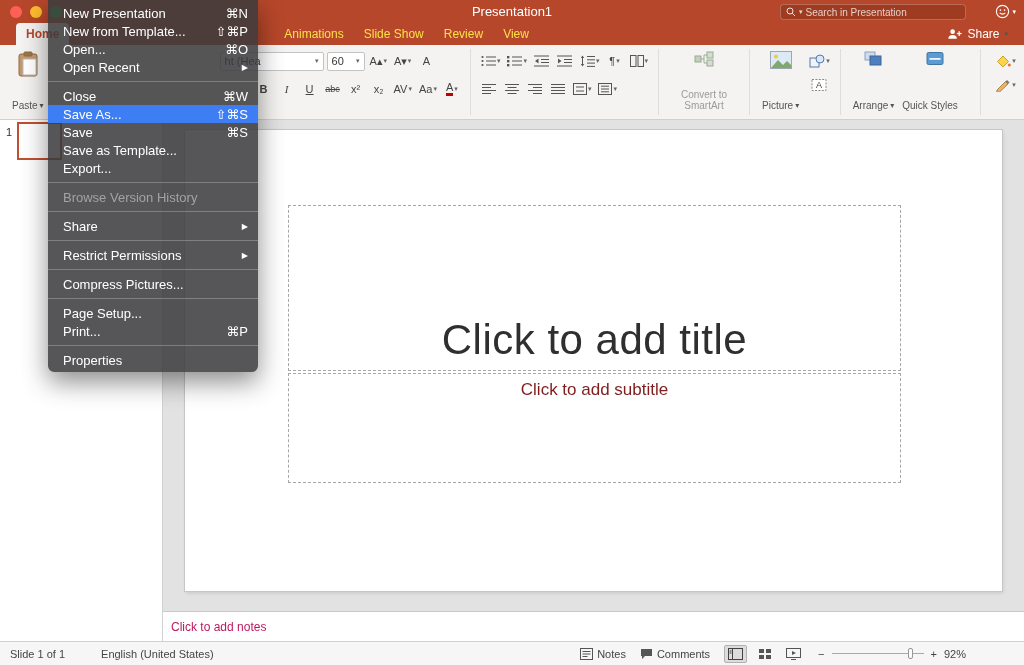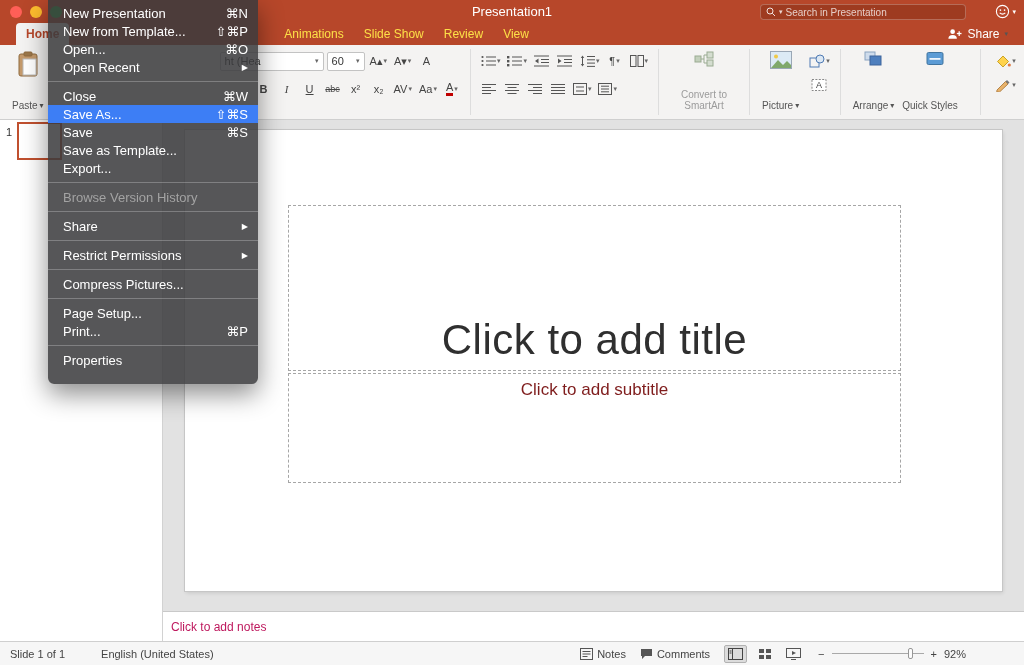--- a/index.html
+++ b/index.html
@@ -7,21 +7,21 @@
   .app { position:relative; width:1024px; height:665px; overflow:hidden; background:#fff; }
 
   
   .titlebar { position:absolute; left:0; top:0; width:1024px; height:23px; background:#b7472a; }
   .lights { position:absolute; left:10px; top:6px; display:flex; gap:8px; }
   .light { width:12px; height:12px; border-radius:50%; }
   .light.red { background:#ff5f57; }
   .light.yellow { background:#febc2e; }
   .light.green { background:#28c840; }
   .doc-title { position:absolute; left:0; right:0; top:0; height:23px; line-height:23px; text-align:center; color:#fff; font-size:13px; }
-  .searchbox { position:absolute; right:58px; top:4px; width:206px; height:16px; background:#9e3b20; border:1px solid rgba(255,255,255,.25); border-radius:4px; display:flex; align-items:center; padding:0 5px; gap:3px; }
+  .searchbox { position:absolute; right:58px; top:4px; width:186px; height:16px; background:#9e3b20; border:1px solid rgba(255,255,255,.25); border-radius:4px; display:flex; align-items:center; padding:0 5px; gap:3px; }
   .searchbox input { flex:1; background:transparent; border:none; outline:none; color:rgba(255,255,255,.9); font-size:10px; font-family:inherit; }
   .searchbox input::placeholder { color:rgba(255,255,255,.75); }
   .searchbox .scaret { color:rgba(255,255,255,.8); font-size:7px; }
   .feedback { position:absolute; right:8px; top:4px; display:flex; align-items:center; gap:2px; cursor:default; }
   .feedback .scaret { color:#fff; font-size:7px; }
 
   
   .tabbar { position:absolute; left:0; top:23px; width:1024px; height:22px; background:#b7472a; display:flex; align-items:flex-end; padding-left:16px; }
   .tab { height:22px; line-height:22px; padding:0 10px; font-size:12px; color:#fde047; }
   .tab.active { background:#f4f3f2; color:#b7472a; font-weight:bold; border-radius:4px 4px 0 0; }
@@ -79,21 +79,21 @@
   .sb-item { display:flex; align-items:center; gap:4px; cursor:default; }
   .viewbtns { display:flex; align-items:center; gap:8px; }
   .viewbtn { display:flex; align-items:center; justify-content:center; padding:2px 3px; border-radius:2px; }
   .viewbtn.sel { background:#dcdcdc; border:1px solid #b2b2b2; }
   .zoomwrap { display:flex; align-items:center; gap:7px; }
   .ztrack { position:relative; width:92px; height:11px; }
   .ztrack::before { content:""; position:absolute; left:0; right:0; top:5px; height:1px; background:#a9a9a9; }
   .zthumb { position:absolute; left:76px; top:0; width:5px; height:11px; background:#fcfcfc; border:1px solid #979797; border-radius:2px; }
 
   
-  .menu { position:absolute; left:48px; top:0; width:210px; z-index:50; background:rgba(58,58,60,.86); border-radius:0 0 6px 6px; box-shadow:0 10px 26px rgba(0,0,0,.45); padding:4px 0 15px; }
+  .menu { position:absolute; left:48px; top:0; width:210px; z-index:50; background:rgba(58,58,60,.86); border-radius:0 0 6px 6px; box-shadow:0 10px 26px rgba(0,0,0,.45); padding:4px 0 3px; }
   .mi { height:18px; display:flex; align-items:center; padding:0 10px 0 15px; font-size:13px; color:#fff; cursor:default; }
   .mi .mi-label { flex:1; white-space:nowrap; }
   .mi .mi-short { color:#fff; }
   .mi .subarrow { font-size:8px; margin-left:8px; color:#fff; }
   .mi.hl { background:#3d7ef5; }
   .mi.dis, .mi.dis .mi-label { color:#a3a3a3; }
   .msep { height:1px; background:rgba(255,255,255,.25); margin:5px 0; }
 </style>
 </head>
 <body>

